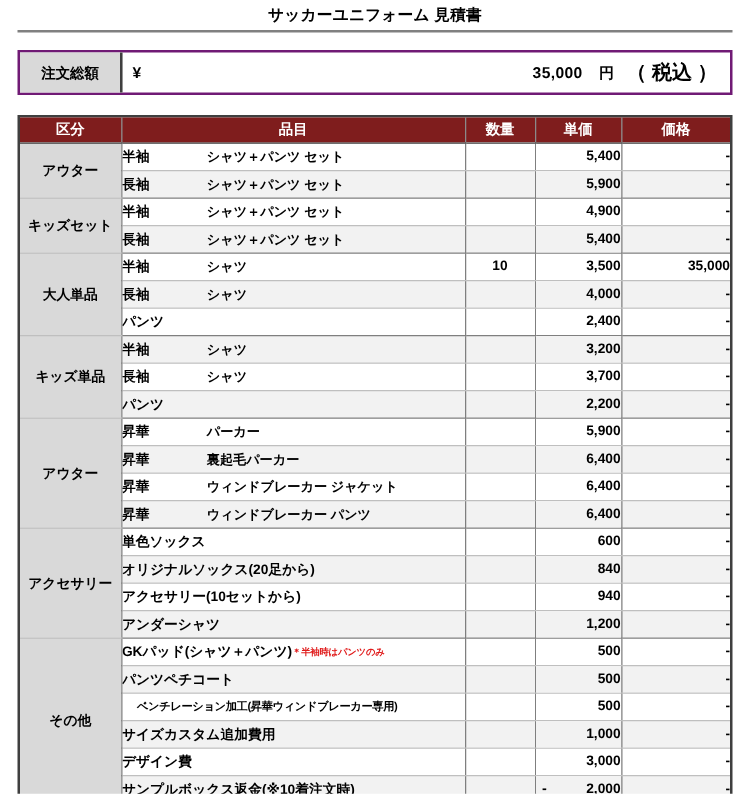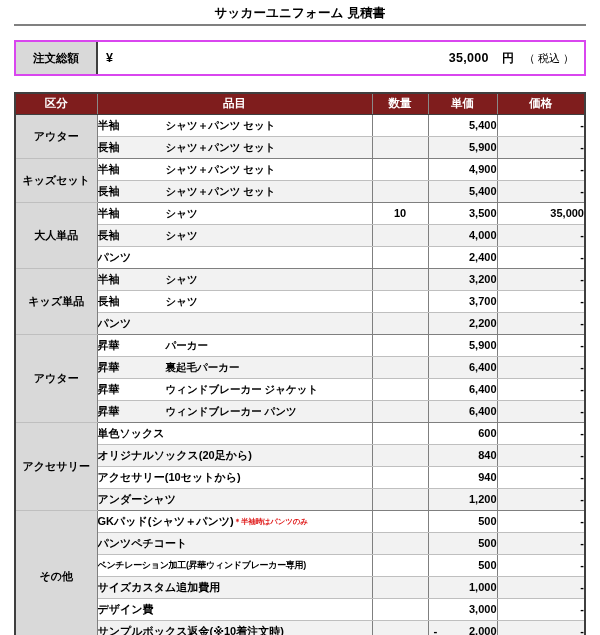--- a/index.html
+++ b/index.html
@@ -39,21 +39,21 @@
     margin: 3px 14px 0 14px;
     height: 2px;
     background: #808080;
   }
 
   
   .total-box {
     margin: 14px 14px 0 14px;
     height: 36px;
     display: flex;
-    border: 2px solid #d946ef;
+    border: 2px solid #701a75;
     box-sizing: border-box;
     background: #ffffff;
   }
   .total-label {
     width: 82px;
     flex: 0 0 82px;
     background: #d9d9d9;
     border-right: 2px solid #3f3f3f;
     display: flex;
     align-items: center;
@@ -78,22 +78,22 @@
     font-size: 12.5px;
     font-weight: bold;
     letter-spacing: 0.3px;
   }
   .total-unit {
     font-size: 12px;
     font-weight: bold;
     margin-left: 13px;
   }
   .total-tax {
-    font-size: 11px;
-    font-weight: normal;
+    font-size: 16px;
+    font-weight: bold;
     margin-left: 10px;
   }
 
   
   .table-wrap {
     margin: 16px 14px 0 14px;
     border: 2px solid #3f3f3f;
     box-sizing: border-box;
   }
   table.quote {
@@ -155,20 +155,21 @@
   td.item .note {
     color: #e01b1b;
     font-size: 7.5px;
     font-weight: bold;
     letter-spacing: -0.2px;
     vertical-align: 1px;
   }
   td.item.small {
     font-size: 9px;
     letter-spacing: -0.3px;
+    padding-left: 12px;
   }
   td.qty {
     text-align: center;
     font-weight: bold;
     font-size: 11.5px;
   }
   td.unit {
     text-align: right;
     padding-right: 11px;
     font-weight: bold;

